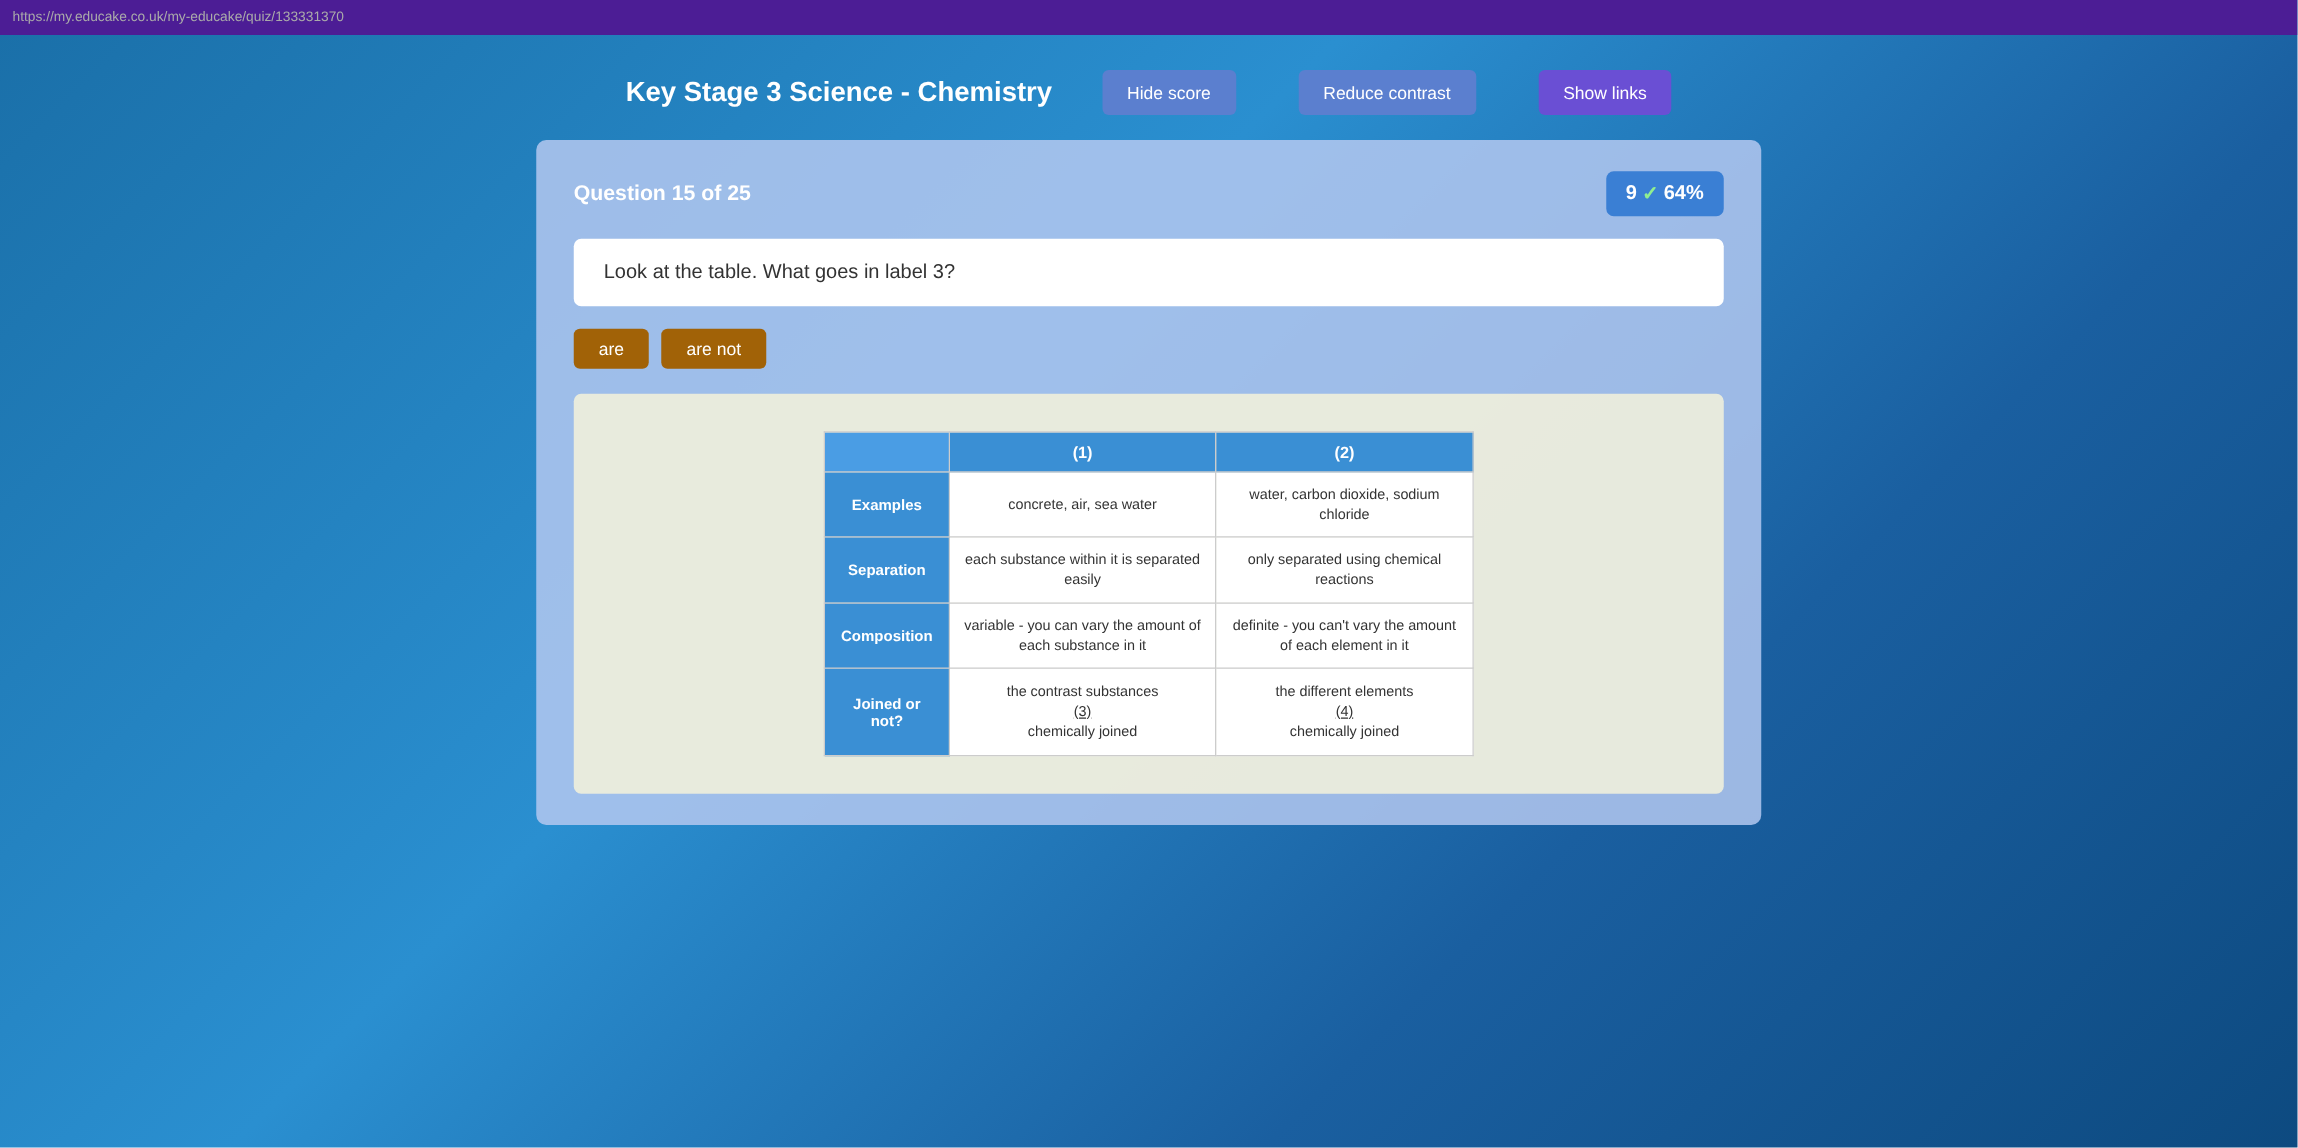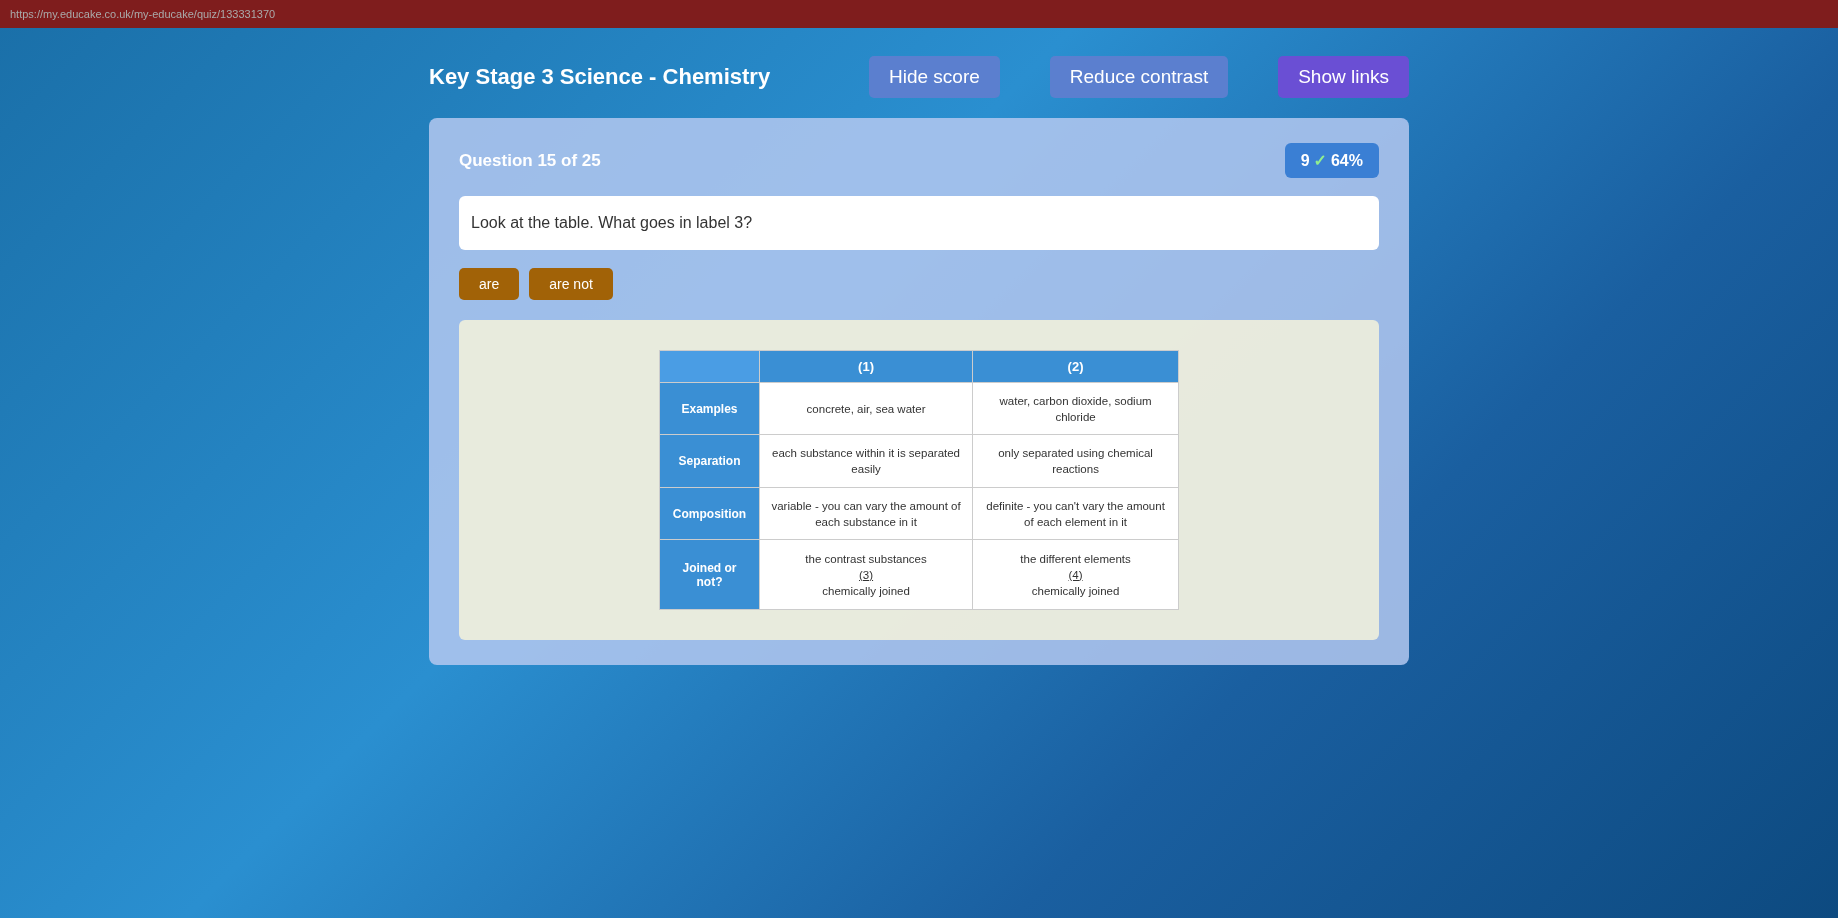--- a/index.html
+++ b/index.html
@@ -7,21 +7,21 @@
       width: 1838px;
       height: 918px;
       background: linear-gradient(135deg, #1a6fa8 0%, #2a8fd0 40%, #1a5fa0 70%, #0d4a80 100%);
       font-family: Arial, sans-serif;
       overflow: hidden;
       position: relative;
     }
 
     
     .browser-bar {
-      background: #7f1d1d;
+      background: #4c1d95;
       height: 28px;
       width: 100%;
       display: flex;
       align-items: center;
       padding: 0 10px;
     }
     .browser-url {
       color: #aaa;
       font-size: 11px;
     }
@@ -42,39 +42,39 @@
     
     .app-panel {
       width: 980px;
       background: transparent;
     }
 
     
     .header-bar {
       display: flex;
       align-items: center;
-      justify-content: space-between;
+      justify-content: center;
       padding: 18px 0 20px 0;
     }
     .app-title {
       color: white;
       font-size: 22px;
       font-weight: bold;
     }
     .header-buttons {
       display: flex;
       gap: 10px;
     }
     .header-btn {
       background: #5b7fcf;
       color: white;
       border: none;
       border-radius: 5px;
       padding: 10px 20px;
-      font-size: 19px;
+      font-size: 14px;
       cursor: pointer;
       font-weight: 500;
       margin-left: 40px;
     }
     .header-btn.active {
       background: #6a4fd4;
     }
 
     
     .quiz-card {
@@ -108,21 +108,21 @@
       gap: 4px;
     }
     .check-icon {
       color: #90ee90;
     }
 
     
     .question-box {
       background: white;
       border-radius: 6px;
-      padding: 18px 12px;
+      padding: 18px 24px;
       margin-bottom: 18px;
       font-size: 16px;
       color: #333;
     }
 
     
     .answer-options {
       display: flex;
       gap: 10px;
       margin-bottom: 20px;

